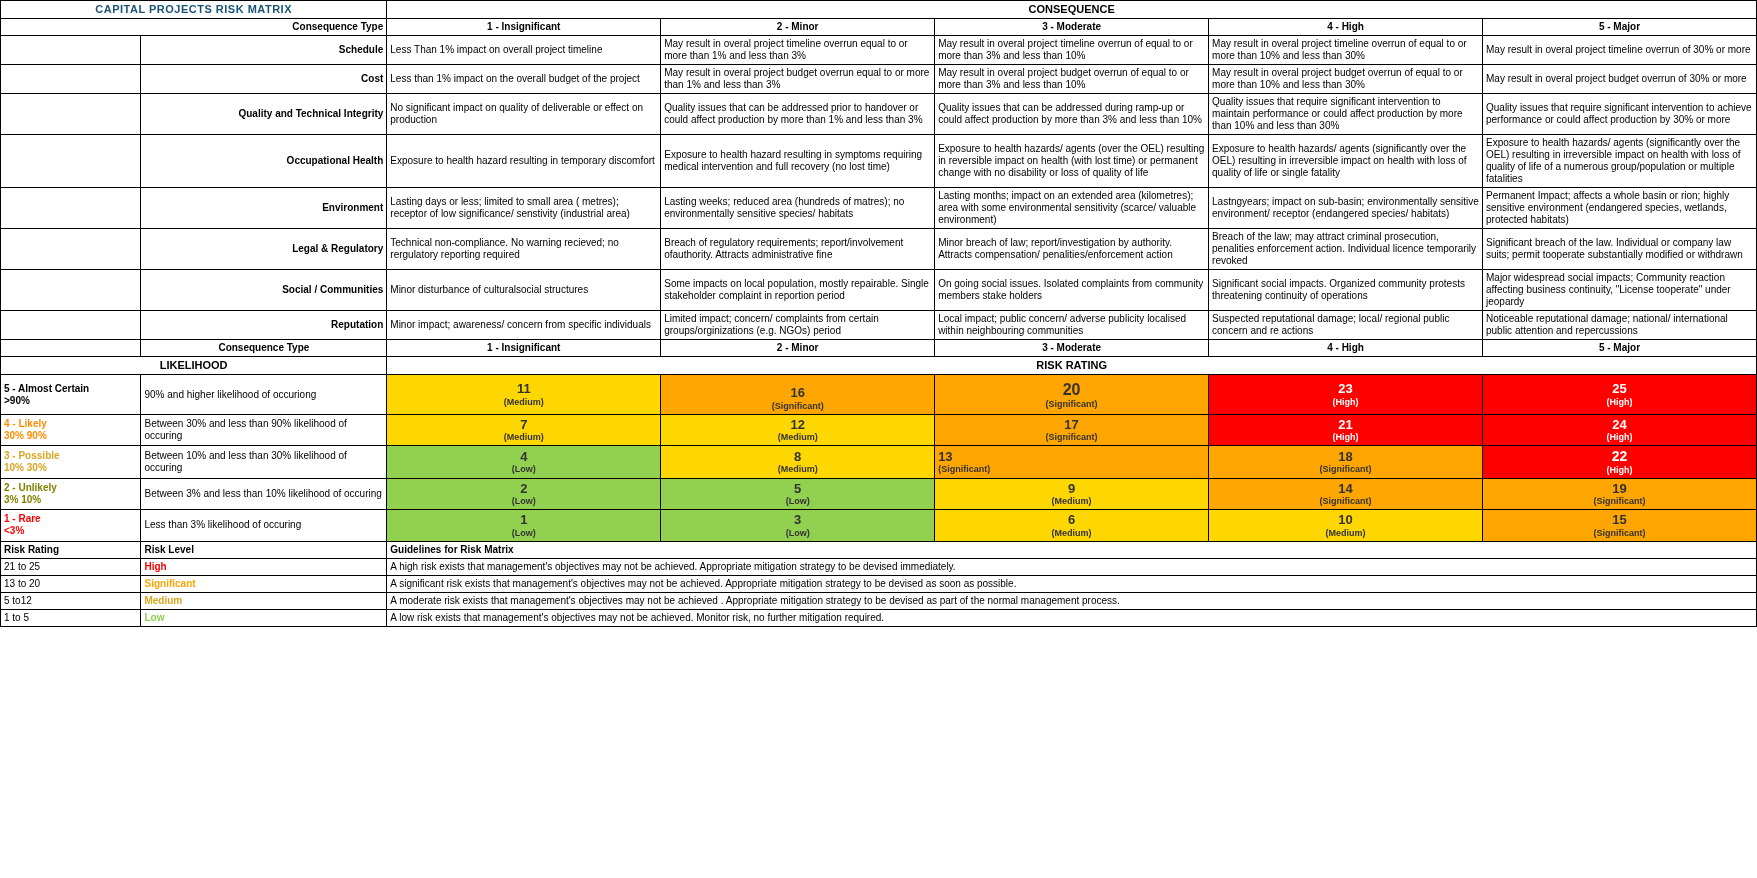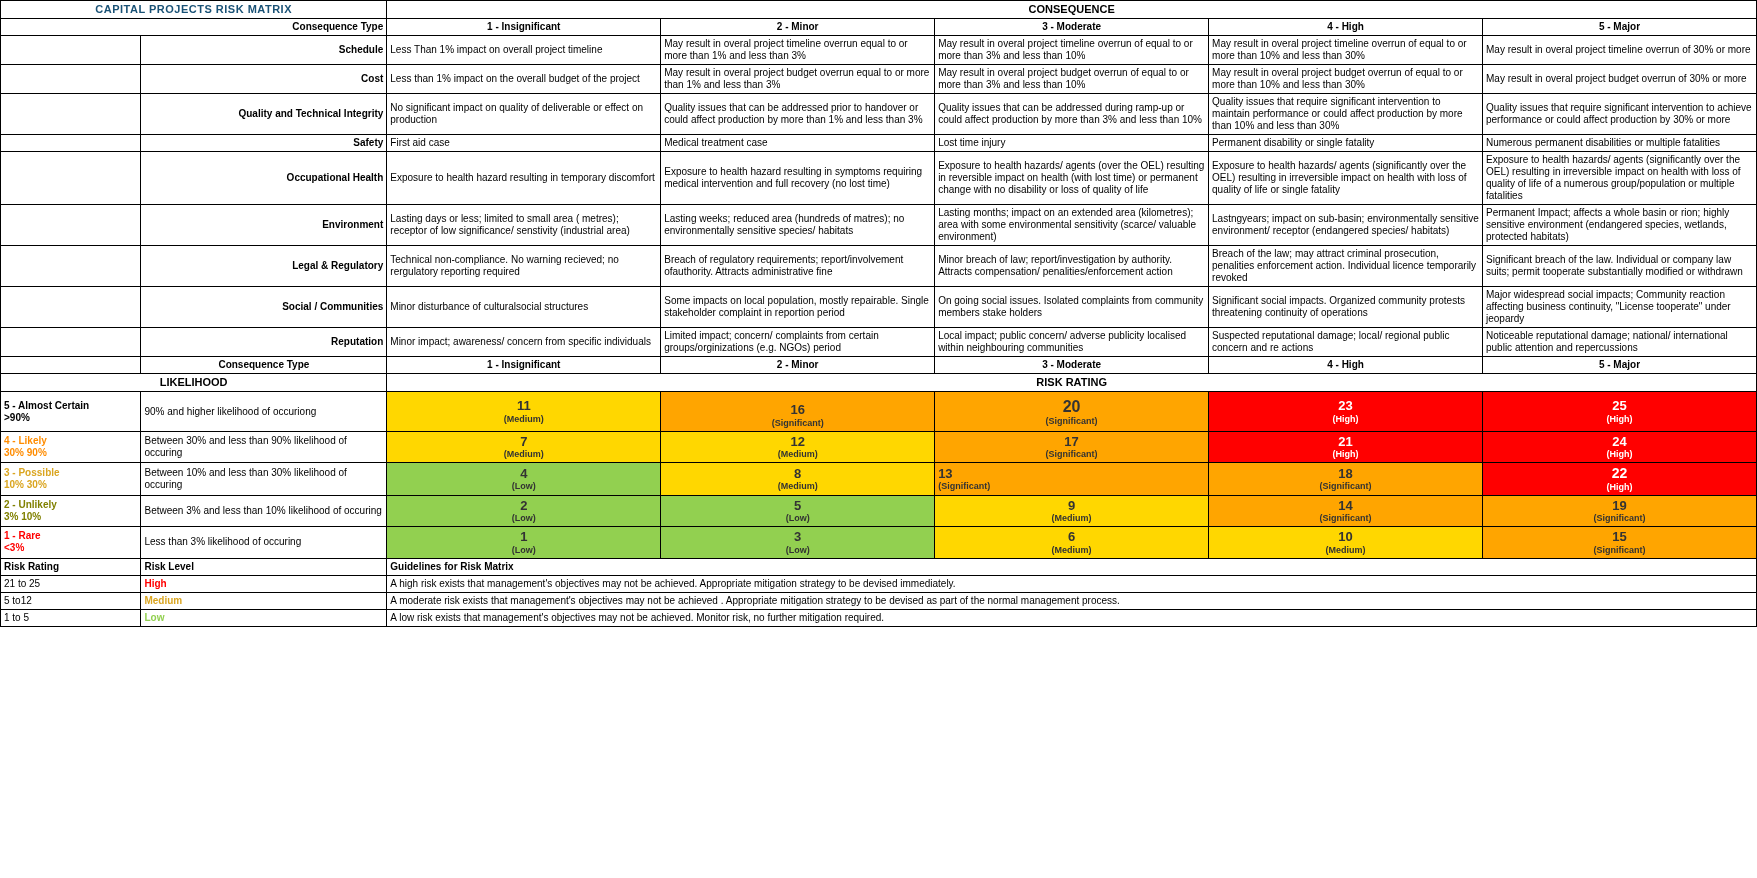--- a/index.html
+++ b/index.html
@@ -117,29 +117,20 @@
         <td></td>
         <td class="row-label"><strong>Quality and Technical Integrity</strong></td>
         <td>No significant impact on quality of deliverable or effect on production</td>
         <td>Quality issues that can be addressed prior to handover or could affect production by more than 1% and less than 3%</td>
         <td>Quality issues that can be addressed during ramp-up or could affect production by more than 3% and less than 10%</td>
         <td>Quality issues that require significant intervention to maintain performance or could affect production by more than 10% and less than 30%</td>
         <td>Quality issues that require significant intervention to achieve performance or could affect production by 30% or more</td>
       </tr>
       <tr>
         <td></td>
-        <td class="row-label">Safety</td>
-        <td>First aid case</td>
-        <td>Medical treatment case</td>
-        <td>Lost time injury</td>
-        <td>Permanent disability or single fatality</td>
-        <td>Numerous permanent disabilities or multiple fatalities</td>
-      </tr>
-      <tr>
-        <td></td>
         <td class="row-label">Occupational Health</td>
         <td>Exposure to health hazard resulting in temporary discomfort</td>
         <td>Exposure to health hazard resulting in symptoms requiring medical intervention and full recovery (no lost time)</td>
         <td>Exposure to health hazards/ agents (over the OEL) resulting in reversible impact on health (with lost time) or permanent change with no disability or loss of quality of life</td>
         <td>Exposure to health hazards/ agents (significantly over the OEL) resulting in irreversible impact on health with loss of quality of life or single fatality</td>
         <td>Exposure to health hazards/ agents (significantly over the OEL) resulting in irreversible impact on health with loss of quality of life of a numerous group/population or multiple fatalities</td>
       </tr>
       <tr>
         <td></td>
         <td class="row-label">Environment</td>
@@ -313,20 +304,25 @@
         <td colspan="1" style="font-weight: bold; background: rgb(255, 255, 255);">Risk Rating</td>
         <td colspan="1" style="font-weight: bold; background: rgb(255, 255, 255);">Risk Level</td>
         <td colspan="5" style="font-weight: bold; background: rgb(255, 255, 255);">Guidelines for Risk Matrix</td>
       </tr>
       <tr>
         <td>21 to 25</td>
         <td><span style="color:#FF0000;font-weight:bold;margin-top:41px;">High</span></td>
         <td colspan="5">A high risk exists that management's objectives may not be achieved. Appropriate mitigation strategy to be devised immediately.</td>
       </tr>
       <tr>
+        <td>13 to 20</td>
+        <td><span style="color:#FFA500;font-weight:bold;">Significant</span></td>
+        <td colspan="5">A significant risk exists that management's objectives may not be achieved. Appropriate  mitigation strategy to be devised as soon as possible.</td>
+      </tr>
+      <tr>
         <td>5 to12</td>
         <td><span style="color:#DAA520;font-weight:bold;">Medium</span></td>
         <td colspan="5">A moderate risk exists that management's objectives may not be achieved . Appropriate mitigation strategy to be devised as part of the normal management process.</td>
       </tr>
       <tr>
         <td>1 to 5</td>
         <td><span style="color:#92D050;font-weight:bold;">Low</span></td>
         <td colspan="5">A low risk exists that management's objectives may not be achieved. Monitor risk, no further mitigation required.</td>
       </tr>
     </tbody>

